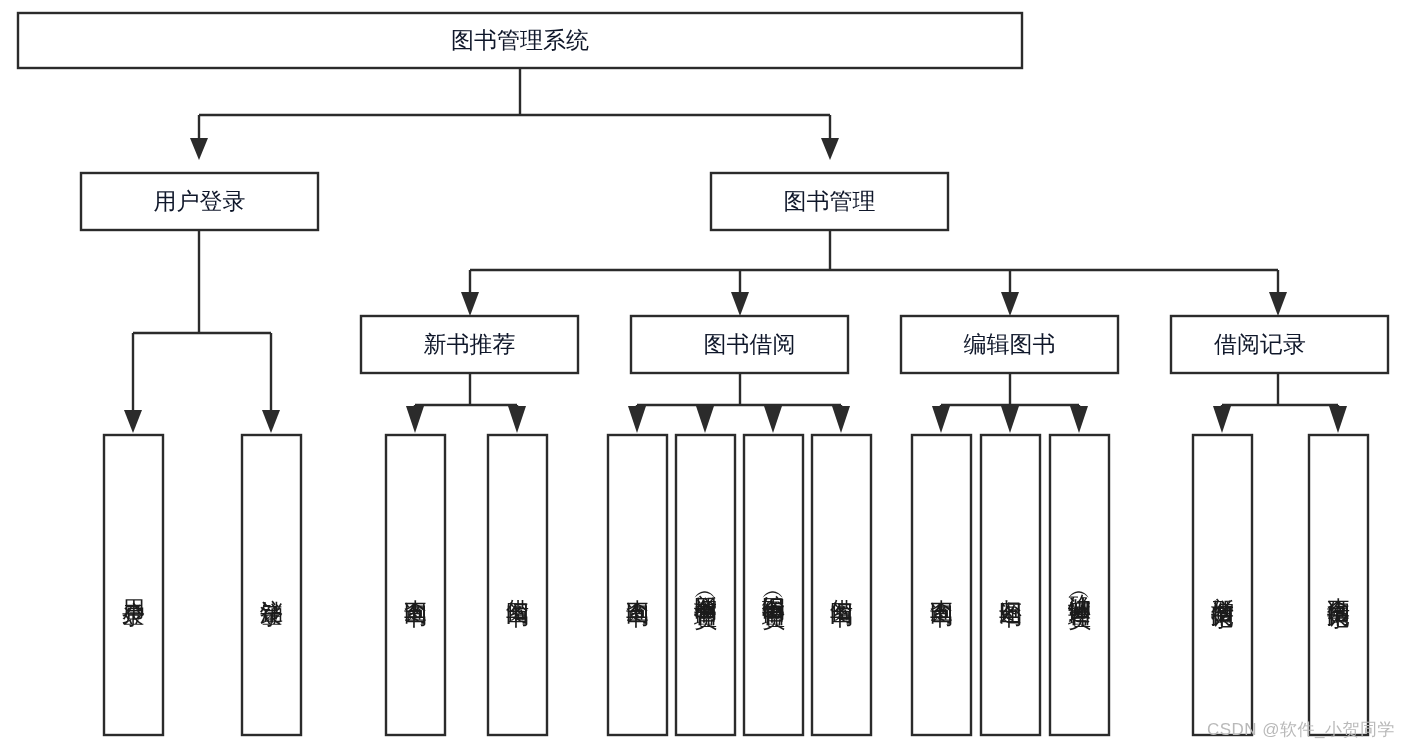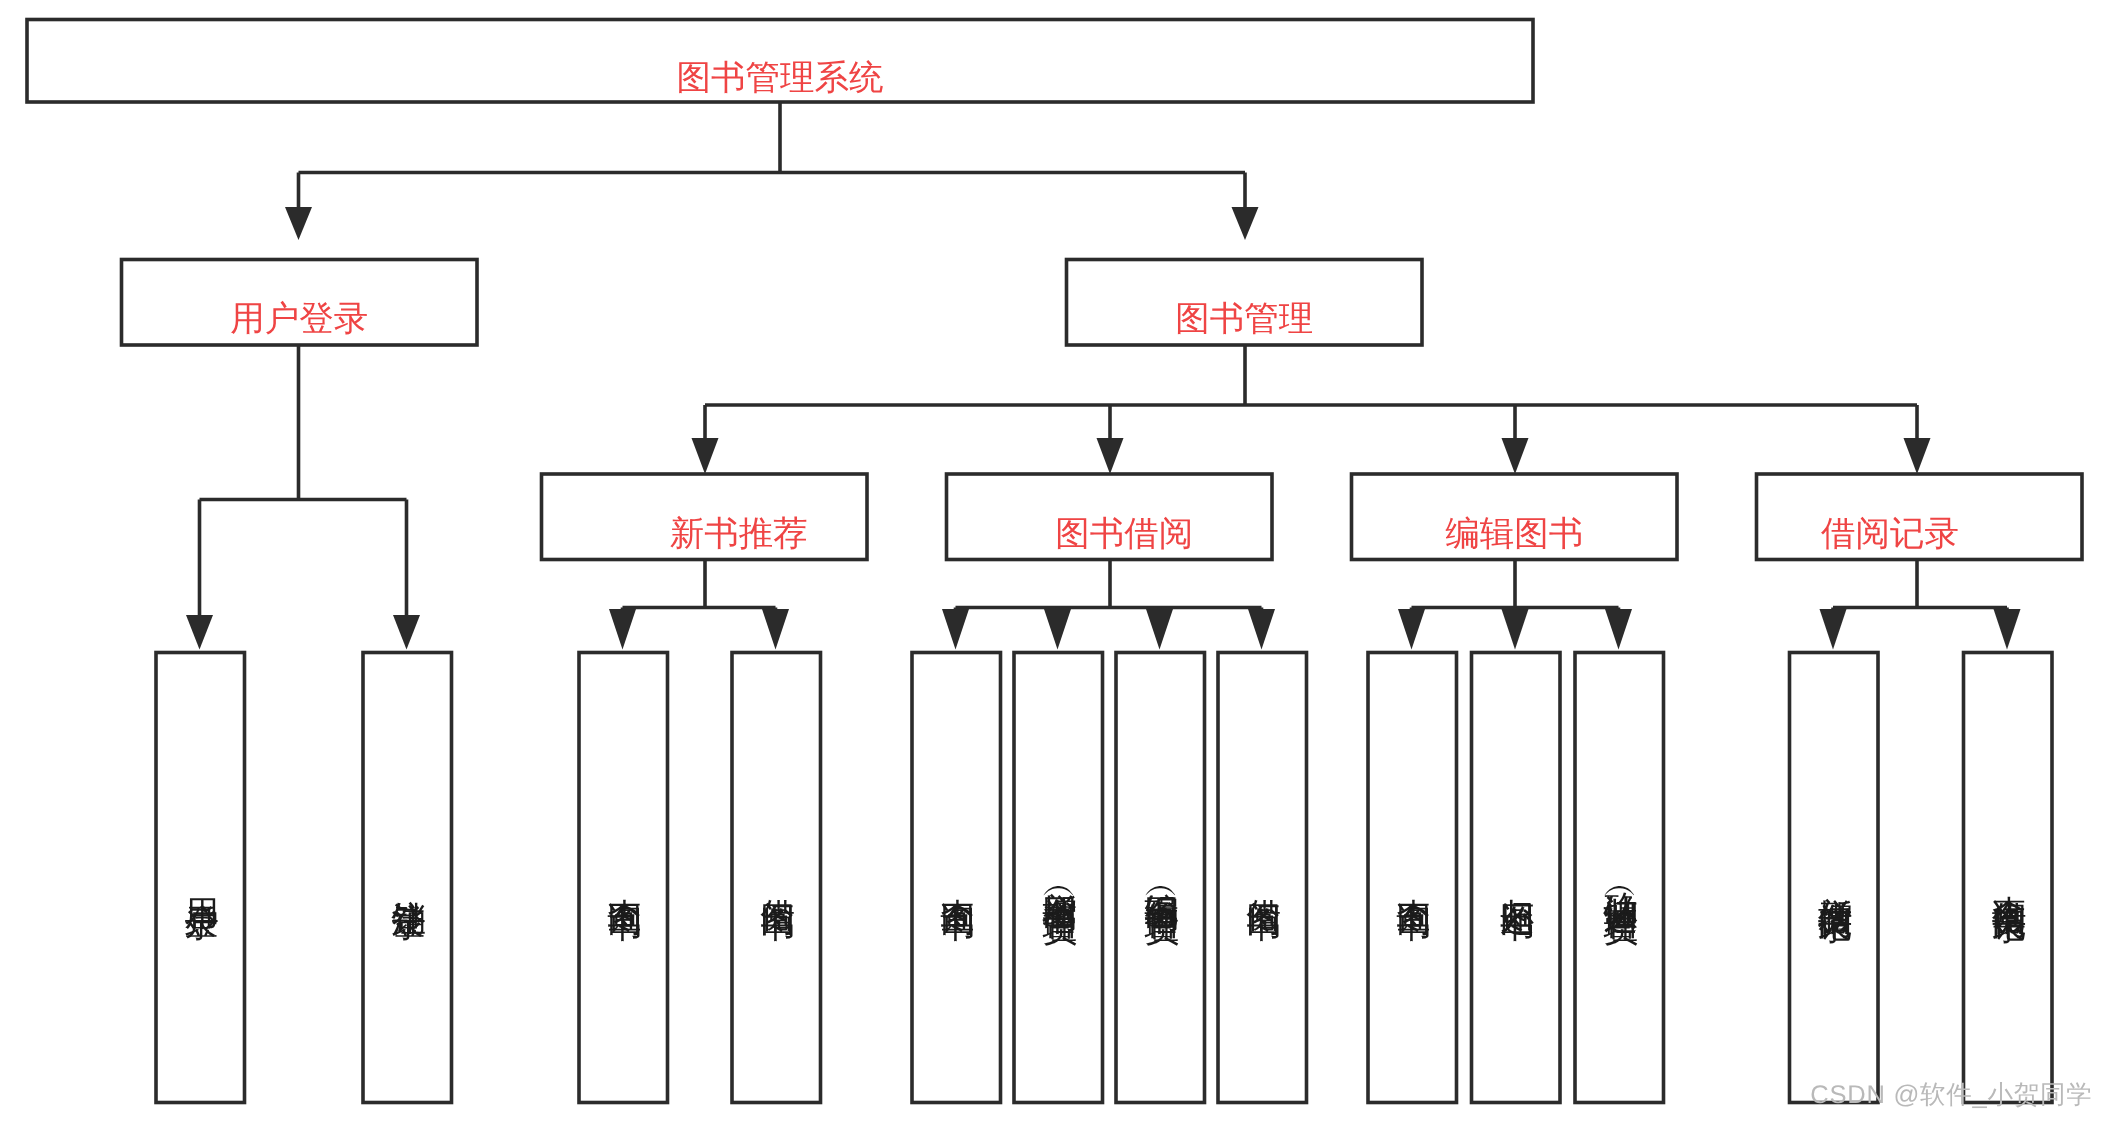--- a/index.html
+++ b/index.html
@@ -60,24 +60,23 @@
     white-space: nowrap;
     pointer-events: none;
   }
   .hlabel {
     position: absolute;
     display: flex;
     align-items: center;
     justify-content: center;
     font-family: "DejaVu Sans", "Liberation Sans", sans-serif;
     font-size: 23px;
-    color: #ef4444;
+    color: #0f172a;
     white-space: nowrap;
     pointer-events: none;
-    margin-top: 11px;
   }
   .watermark {
     position: absolute;
     right: 10px;
     bottom: 6px;
     font-family: Liberation Sans, sans-serif;
     font-size: 17px;
     color: #b9b9b9;
     letter-spacing: 0.5px;
     white-space: nowrap;
@@ -188,21 +187,21 @@
 
     <rect class="node-box" x="1193" y="435" width="59" height="300"></rect>
     <rect class="node-box" x="1309" y="435" width="59" height="300"></rect>
   </svg>
 
   <div class="hlabel" style="left:18px; top:13px; width:1004px; height:55px;">图书管理系统</div>
 
   <div class="hlabel" style="left:81px; top:173px; width:237px; height:57px;">用户登录</div>
   <div class="hlabel" style="left:711px; top:173px; width:237px; height:57px;">图书管理</div>
 
-  <div class="hlabel" style="left:372px; top:316px; width:217px; height:57px;padding-left:12px;">新书推荐</div>
+  <div class="hlabel" style="left:349px; top:316px; width:217px; height:57px;padding-left:12px;">新书推荐</div>
   <div class="hlabel" style="left:631px; top:316px; width:217px; height:57px;padding-left:10px;">图书借阅</div>
   <div class="hlabel" style="left:901px; top:316px; width:217px; height:57px;">编辑图书</div>
   <div class="hlabel" style="left:1171px; top:316px; width:178px; height:57px;">借阅记录</div>
 
   <div class="vlabel" style="left:104px; top:435px; width:59px; height:300px;">用户登录</div>
   <div class="vlabel" style="left:242px; top:435px; width:59px; height:300px;">注销登录</div>
 
   <div class="vlabel" style="left:386px; top:435px; width:59px; height:300px;">查询图书</div>
   <div class="vlabel" style="left:488px; top:435px; width:59px; height:300px;">借阅图书</div>
 

